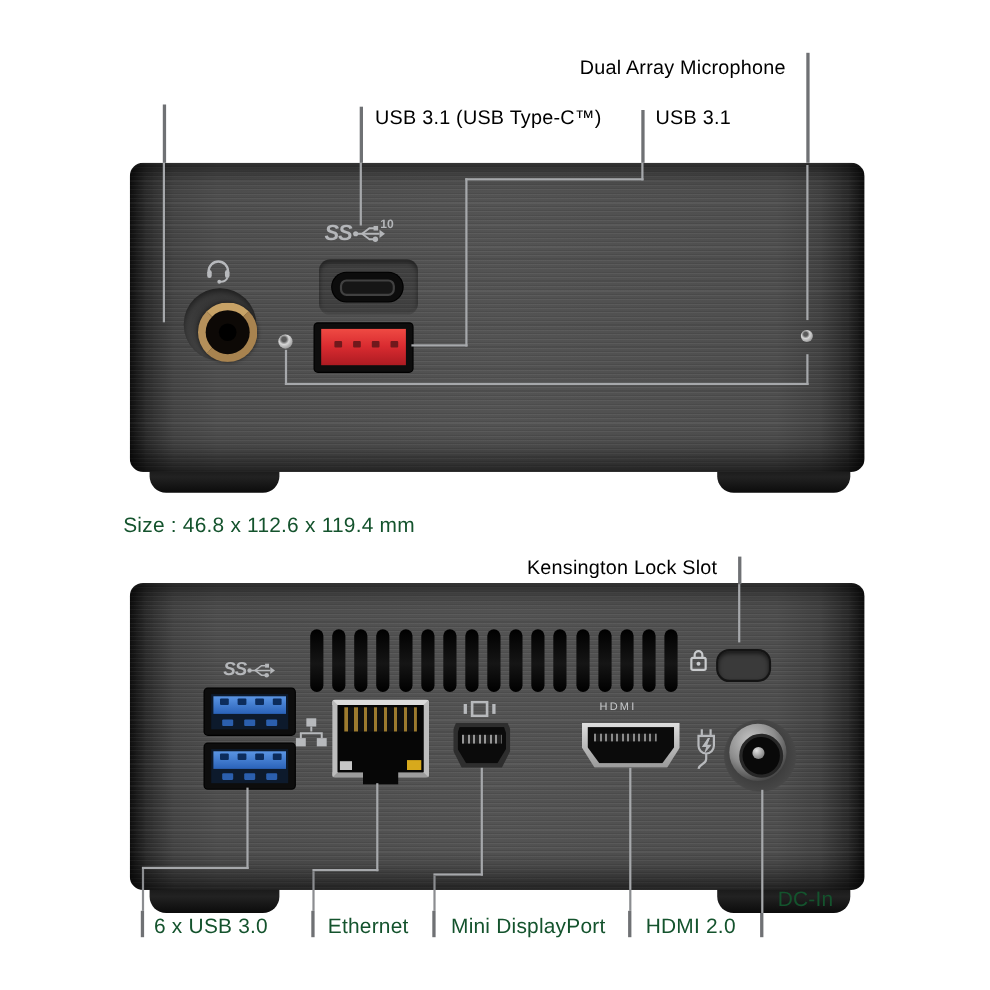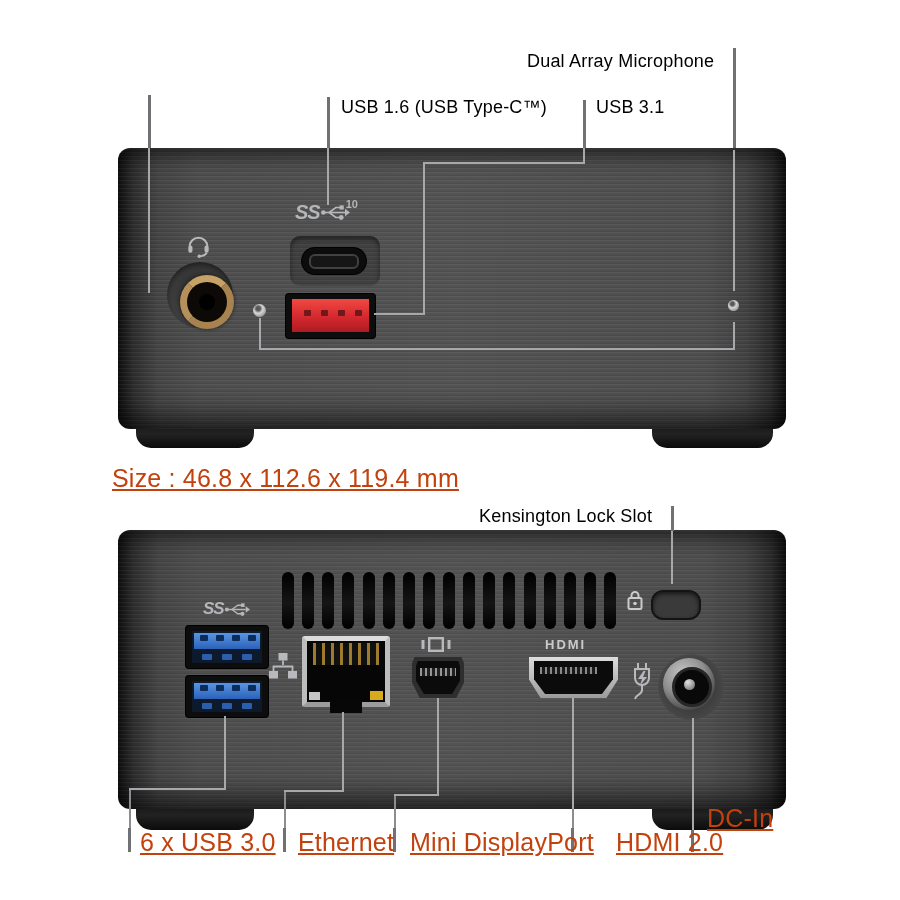--- a/index.html
+++ b/index.html
@@ -1,19 +1,19 @@
 <!DOCTYPE html>
 <html><head>
 <meta charset="utf-8">
 <style>
   html,body{margin:0;padding:0;background:#ffffff;}
   #canvas{position:relative;width:900px;height:900px;background:#ffffff;overflow:hidden;
           font-family:"Liberation Sans","DejaVu Sans",sans-serif;}
   .lbl{position:absolute;color:#000000;font-size:18px;line-height:21px;letter-spacing:.2px;white-space:pre-line;z-index:6;}
-  .lbl-b{position:absolute;color:#c2410c;font-size:25px;line-height:21px;letter-spacing:.2px;z-index:6;text-decoration:underline;}
+  .lbl-b{position:absolute;color:#14532d;font-size:19px;line-height:21px;letter-spacing:.2px;z-index:6;}
   .ln-d{position:absolute;background:#6f7174;z-index:5;}
   .ln-m{position:absolute;background:#8b8d90;z-index:5;}
   .ln-l{position:absolute;background:#a6a8ab;z-index:4;}
   .chassis{position:absolute;border-radius:12px;z-index:1;
     background:
       repeating-linear-gradient(180deg, rgba(255,255,255,.05) 0 1px, rgba(0,0,0,0) 1px 3px, rgba(0,0,0,.08) 3px 4px),
       linear-gradient(90deg,#141414 0%,#2d2d2d 2.2%,#454545 6%,#4e4e4e 12%,#535353 50%,#4e4e4e 88%,#424242 94%,#2b2b2b 97.8%,#131313 100%);
     box-shadow: inset 0 16px 20px -10px rgba(0,0,0,.68), inset 0 -22px 28px -12px rgba(0,0,0,.72), inset 0 2px 1px rgba(255,255,255,.07);}
   .foot{position:absolute;background:linear-gradient(180deg,#161616,#222 40%,#0b0b0b);border-radius:4px 4px 15px 15px;z-index:0;}
   .icon{position:absolute;z-index:3;}
@@ -48,21 +48,21 @@
   .rj45-tab{position:absolute;background:#070707;z-index:3;}
   .led{position:absolute;z-index:3;}
   
   .mdp-port{position:absolute;width:52px;height:41px;z-index:2;background:#2e2e2e;
     clip-path:polygon(5% 0,95% 0,100% 15%,100% 62%,85% 100%,15% 100%,0 62%,0 15%);}
   .mdp-inner{position:absolute;left:4px;top:4px;width:44px;height:33px;background:#0b0b0b;
     clip-path:polygon(4% 0,96% 0,100% 16%,100% 60%,82% 100%,18% 100%,0 60%,0 16%);}
   .mdp-pins{position:absolute;left:8px;top:11px;width:36px;height:8px;
     background:repeating-linear-gradient(90deg,#969696 0 2px,#1f1f1f 2px 5px);}
   
-  .hdmi-logo{position:absolute;color:#c9cbcd;font-size:13px;font-weight:bold;letter-spacing:2px;z-index:3;text-align:right;}
+  .hdmi-logo{position:absolute;color:#c9cbcd;font-size:10px;font-weight:normal;letter-spacing:2px;z-index:3;text-align:right;}
   .hdmi-outer{position:absolute;width:89px;height:41px;z-index:2;background:linear-gradient(180deg,#dedede,#9a9a9a);
     clip-path:polygon(0 0,100% 0,100% 55%,87% 100%,13% 100%,0 55%);}
   .hdmi-inner{position:absolute;left:5px;top:4px;width:79px;height:33px;background:#0b0b0b;
     clip-path:polygon(0 0,100% 0,100% 55%,86% 100%,14% 100%,0 55%);}
   .hdmi-pins{position:absolute;left:11px;top:10px;width:57px;height:7px;
     background:repeating-linear-gradient(90deg,#8a8a8a 0 2px,#191919 2px 5px);}
   
   .dc-recess{position:absolute;width:66px;height:66px;border-radius:50%;z-index:2;
     background:radial-gradient(circle,#3c3c3c 45%,#464646 68%,rgba(70,70,70,0) 74%);}
   .dc-ring{position:absolute;width:52px;height:52px;border-radius:50%;z-index:3;
@@ -81,21 +81,21 @@
   
   .mic-dot{position:absolute;border-radius:50%;z-index:3;
     background:radial-gradient(circle at 40% 35%, #5a5a5a 0 18%, #d6d6d6 40%, #9a9a9a 75%, #6e6e6e 100%);}
 </style>
 </head>
 <body>
 
 <div id="canvas">
 
   <div class="lbl" style="left:527px;top:51px;">Dual Array Microphone</div>
-  <div class="lbl" style="left:341px;top:97px;">USB 1.6 (USB Type-C™)</div>
+  <div class="lbl" style="left:341px;top:97px;">USB 3.1 (USB Type-C™)</div>
   <div class="lbl" style="left:596px;top:97px;">USB 3.1</div>
 
   <div class="ln-d" style="left:148px;top:95px;width:2.5px;height:53px;"></div>
   <div class="ln-l" style="left:148px;top:148px;width:2px;height:145px;"></div>
   <div class="ln-d" style="left:327px;top:97px;width:2.5px;height:51px;"></div>
   <div class="ln-l" style="left:327px;top:148px;width:2px;height:57px;"></div>
   <div class="ln-d" style="left:583px;top:100px;width:2.5px;height:48px;"></div>
   <div class="ln-l" style="left:583px;top:148px;width:2px;height:16px;"></div>
   <div class="ln-l" style="left:423px;top:162px;width:162px;height:2px;"></div>
   <div class="ln-l" style="left:423px;top:162px;width:2px;height:153px;"></div>
@@ -303,16 +303,16 @@
   <div class="ln-l" style="left:572px;top:698px;width:2px;height:111px;"></div>
   <div class="ln-m" style="left:572px;top:809px;width:2px;height:19px;"></div>
   <div class="ln-d" style="left:571px;top:828px;width:3px;height:24px;"></div>
 
   <div class="ln-l" style="left:692px;top:718px;width:2px;height:112px;"></div>
   <div class="ln-d" style="left:691px;top:830px;width:3px;height:22px;"></div>
 
   <div class="lbl-b" style="left:140px;top:832px;">6 x USB 3.0</div>
   <div class="lbl-b" style="left:298px;top:832px;">Ethernet</div>
   <div class="lbl-b" style="left:410px;top:832px;">Mini DisplayPort</div>
-  <div class="lbl-b" style="left:616px;top:832px;">HDMI 2.0</div>
+  <div class="lbl-b" style="left:587px;top:832px;">HDMI 2.0</div>
   <div class="lbl-b" style="left:707px;top:808px;">DC-In</div>
 
 </div>
 
 </body></html>

